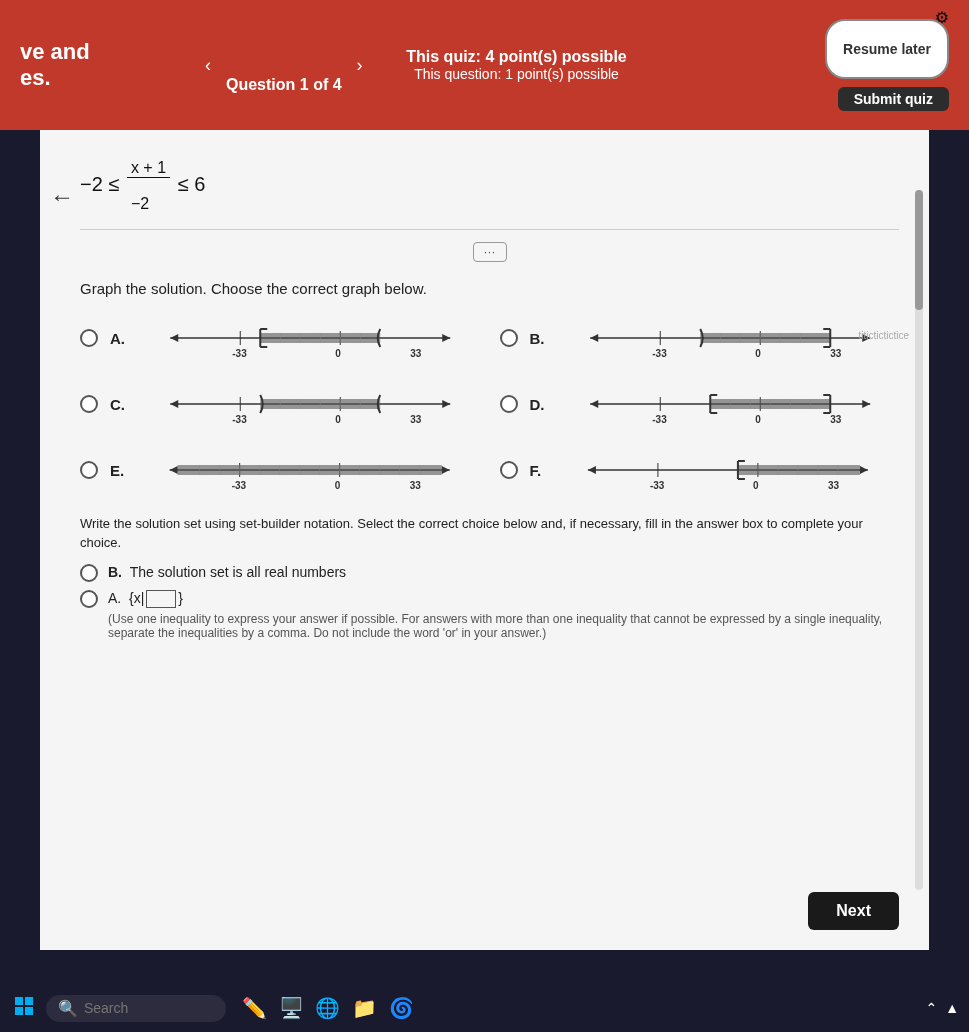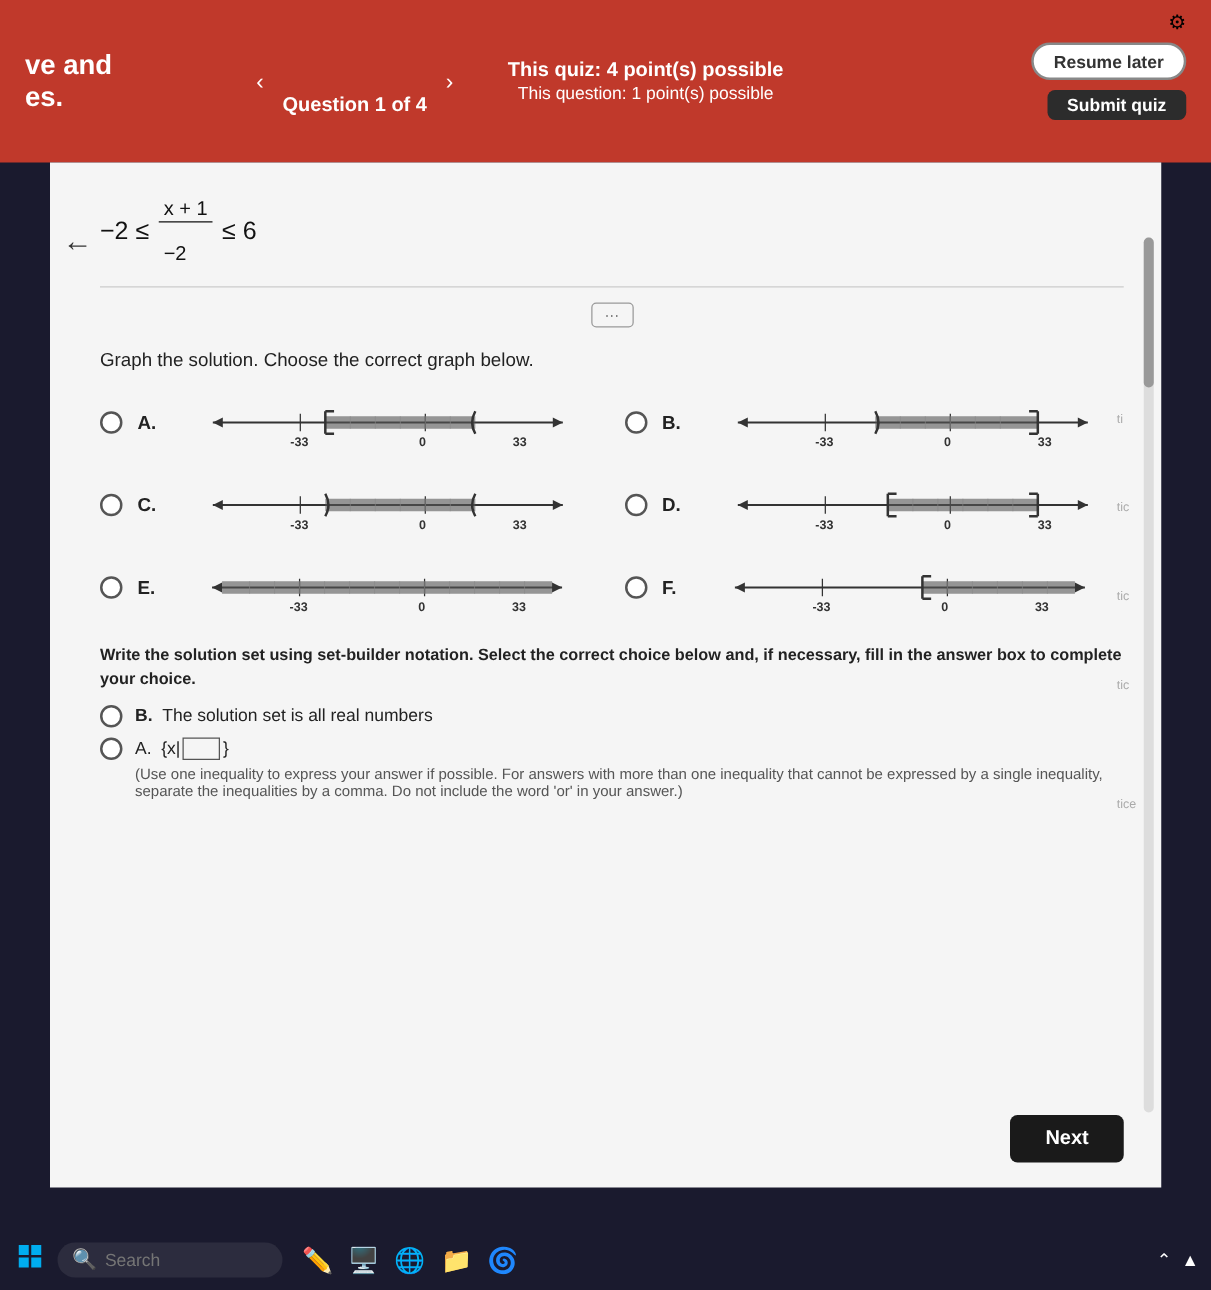--- a/index.html
+++ b/index.html
@@ -77,21 +77,21 @@
       display: flex;
       flex-direction: column;
       gap: 8px;
       align-items: flex-end;
     }
 
     .btn-resume {
       background: white;
       border: 2px solid #888;
       border-radius: 20px;
-      padding: 5px 16px;
+      padding: 20px 16px;
       font-size: 14px;
       font-weight: bold;
       cursor: pointer;
       color: #333;
     }
 
     .btn-submit {
       background: #2c2c2c;
       border: none;
       border-radius: 6px;
@@ -191,21 +191,20 @@
     
     .set-builder-section {
       margin-top: 10px;
     }
 
     .set-builder-instruction {
       font-size: 13px;
       color: #222;
       line-height: 1.4;
       margin-bottom: 12px;
-      font-weight: bold;
     }
 
     .answer-options {
       display: flex;
       flex-direction: column;
       gap: 8px;
     }
 
     .answer-option {
       display: flex;
@@ -602,26 +601,26 @@
           <div class="small-text">(Use one inequality to express your answer if possible. For answers with more than one inequality that cannot be expressed by a single inequality, separate the inequalities by a comma. Do not include the word 'or' in your answer.)</div>
         </div>
       </div>
     </div>
   </div>
 
   <div class="scrollbar">
     <div class="scrollbar-thumb"></div>
   </div>
 
-  <div style="position:absolute;right:20px;top:200px;display:flex;flex-direction:column;gap:60px;">
+  <div style="position:absolute;right:20px;top:200px;display:flex;">
     <span style="font-size:10px;color:#aaa;">ti</span>
     <span style="font-size:10px;color:#aaa;">tic</span>
     <span style="font-size:10px;color:#aaa;">tic</span>
     <span style="font-size:10px;color:#aaa;">tic</span>
-    <span style="font-size:10px;color:#aaa;margin-top:24px;">tice</span>
+    <span style="font-size:10px;color:#aaa;">tice</span>
   </div>
 
   <button class="next-btn">Next</button>
 
 </div>
 
 <div class="taskbar">
   <button class="taskbar-start">
     <svg width="20" height="20" viewBox="0 0 20 20">
       <rect x="1" y="1" width="8" height="8" fill="#00adef"></rect>

